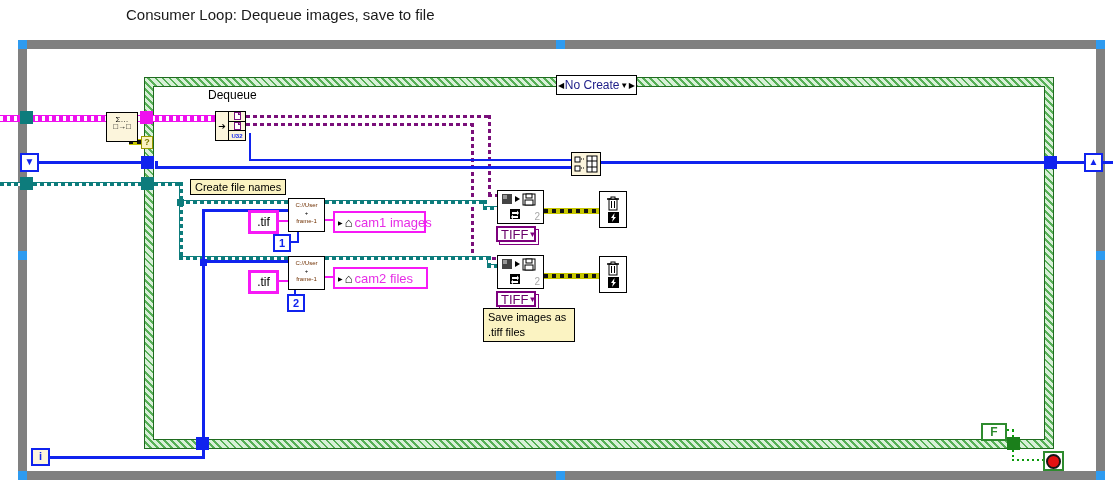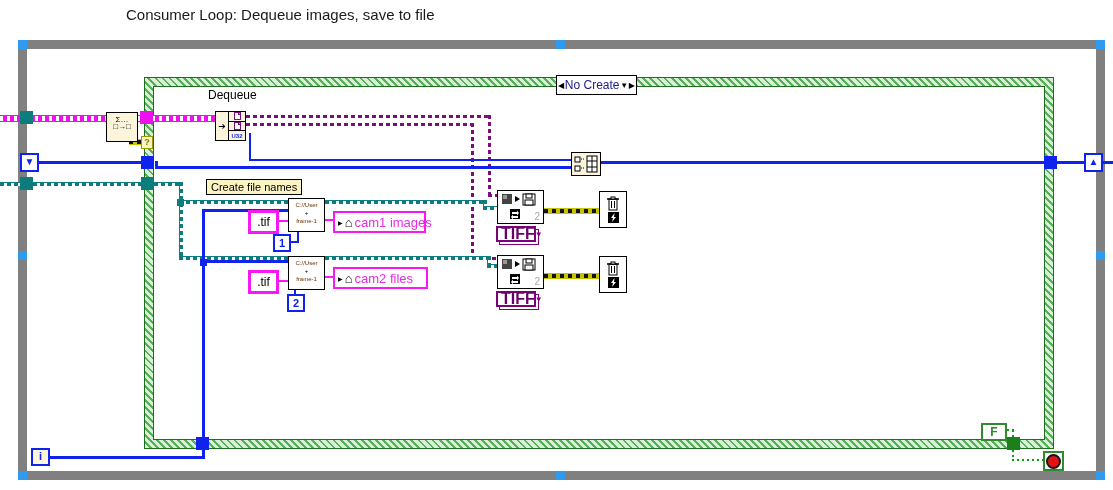--- a/index.html
+++ b/index.html
@@ -28,32 +28,32 @@
   .wh-err{height:4px;background:repeating-linear-gradient(90deg,#111 0 4px,#C6C600 4px 8px);
           border-top:1px solid #C6C600;border-bottom:1px solid #C6C600;z-index:2;}
   .wh-bool{height:2px;background:repeating-linear-gradient(90deg,#0C9B0C 0 2px,transparent 2px 5px);z-index:2;}
   .wv-bool{width:2px;background:repeating-linear-gradient(180deg,#0C9B0C 0 2px,transparent 2px 5px);z-index:2;}
   .wh-str{height:2px;background:#F619F6;z-index:2;}
   .tunnel{z-index:4;}
   
   .node{background:#fff;border:1px solid #000;box-sizing:border-box;z-index:5;}
   .node-cream{background:#FCF5DC;border:1px solid #000;box-sizing:border-box;z-index:5;}
   .lbl{background:#FBF3C2;border:1px solid #000;box-sizing:border-box;z-index:6;
-       color:#000;padding:1px 4px;white-space:nowrap;margin-left:16px;}
+       color:#000;padding:1px 4px;white-space:nowrap;}
   .const-pink{background:#fff;border:3px solid #F619F6;box-sizing:border-box;z-index:5;
               color:#000;text-align:center;}
   .const-blue{background:#fff;border:2px solid #1023EE;box-sizing:border-box;z-index:5;
               color:#1023EE;font-weight:bold;text-align:center;}
   .varbox{background:#fff;border:2px solid #F619F6;box-sizing:border-box;z-index:5;
           display:flex;align-items:center;gap:2px;padding:0 3px;}
   .var-text{color:#E62EE6;font-size:13px;white-space:nowrap;}
   .tiffdd{background:#fff;border:2px solid #7D007D;box-sizing:border-box;z-index:5;
           box-shadow:3px 3px 0 -1px #fff,3px 3px 0 0 #7D007D;
           display:flex;align-items:center;justify-content:space-between;padding:0 3px;}
-  .tiff-text{color:#6A006A;font-size:16px;font-weight:bold;}
+  .tiff-text{color:#6A006A;font-size:13px;font-weight:normal;}
   .tiff-arrow{color:#7D007D;font-size:8px;}
   .sreg{background:#fff;border:2px solid #1023EE;box-sizing:border-box;z-index:6;
         color:#1023EE;text-align:center;line-height:14px;font-size:10px;}
   .selbox{background:#fff;border:1px solid #000;box-sizing:border-box;z-index:7;
           display:flex;align-items:center;justify-content:space-between;padding:0 1px;}
   .sel-text{color:#20208A;font-size:12px;}
   .sel-arrow{color:#000;font-size:8px;}
   .tinytext{font-size:6px;line-height:7px;color:#000;text-align:center;}
   .frame-node{background:#fff;border:1px solid #000;box-sizing:border-box;z-index:5;
               font-size:6px;line-height:8px;color:#703000;text-align:center;overflow:hidden;}
@@ -283,20 +283,24 @@
       <rect x="5" y="1" width="4" height="2" fill="#fff" stroke="#000"></rect>
       <line x1="5.5" y1="5" x2="5.5" y2="12" stroke="#000"></line>
         <line x1="8.5" y1="5" x2="8.5" y2="12" stroke="#000"></line>
     </svg>
     <svg width="11" height="11">
       <rect width="11" height="11" fill="#000"></rect>
       <path d="M6.5 1 L3 6 L5 6 L4 10 L8 5 L6 5 Z" fill="#fff"></path>
     </svg>
   </div>
 
+  <div class="abs lbl" style="left:483px;top:308px;width:92px;height:34px;font-size:11px;line-height:15px;">
+    <div>Save images as</div>
+    <div>.tiff files</div>
+  </div>
 
   <div class="abs fconst" style="left:981px;top:423px;width:26px;height:18px;">F</div>
   <div class="abs wh-bool" style="left:1007px;top:429px;width:7px;"></div>
   <div class="abs wv-bool" style="left:1012px;top:430px;height:8px;"></div>
   <div class="abs tunnel" style="left:1007px;top:437px;width:13px;height:13px;background:#1B7F1B;"></div>
   <div class="abs wv-bool" style="left:1012px;top:450px;height:10px;"></div>
   <div class="abs wh-bool" style="left:1012px;top:459px;width:31px;"></div>
   <div class="abs stopterm" style="left:1043px;top:451px;width:21px;height:20px;">
     <div class="stopdot"></div>
   </div>

